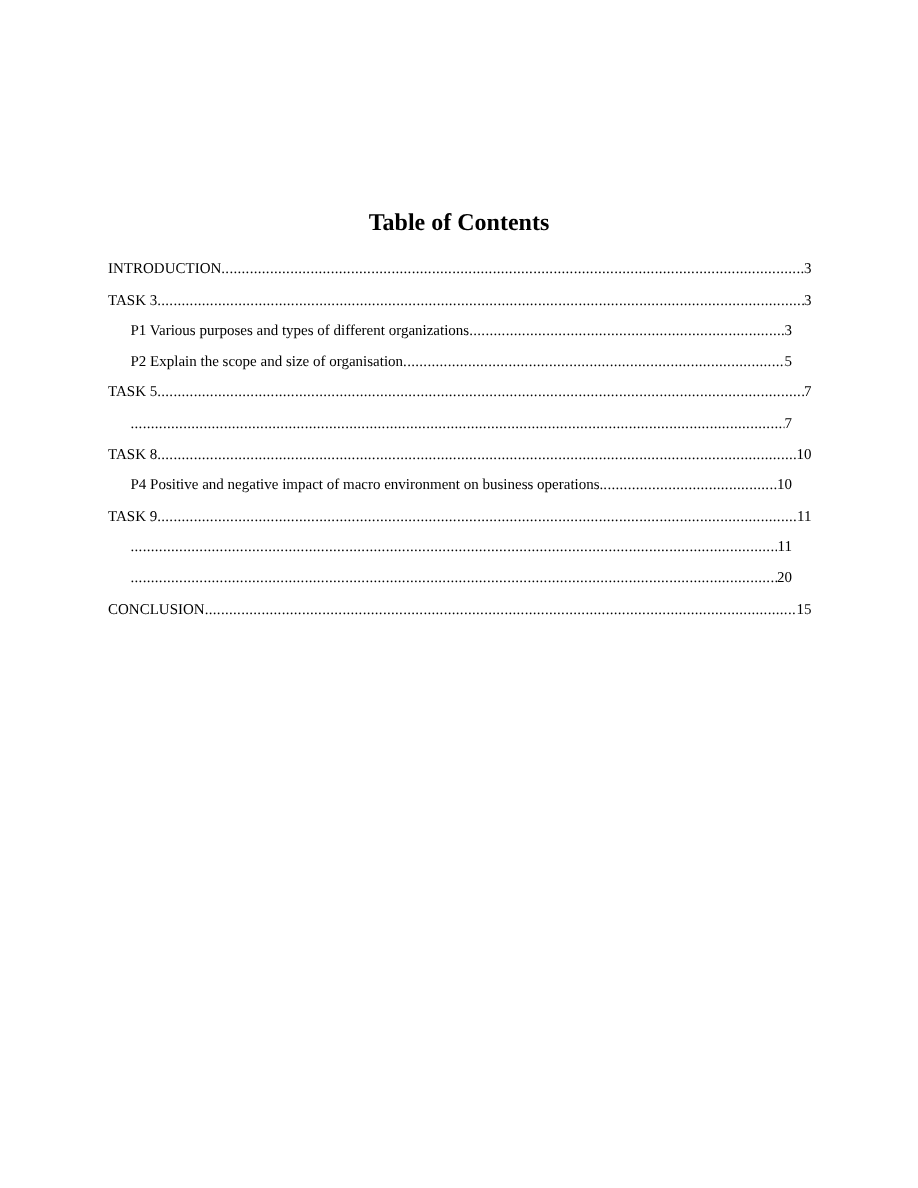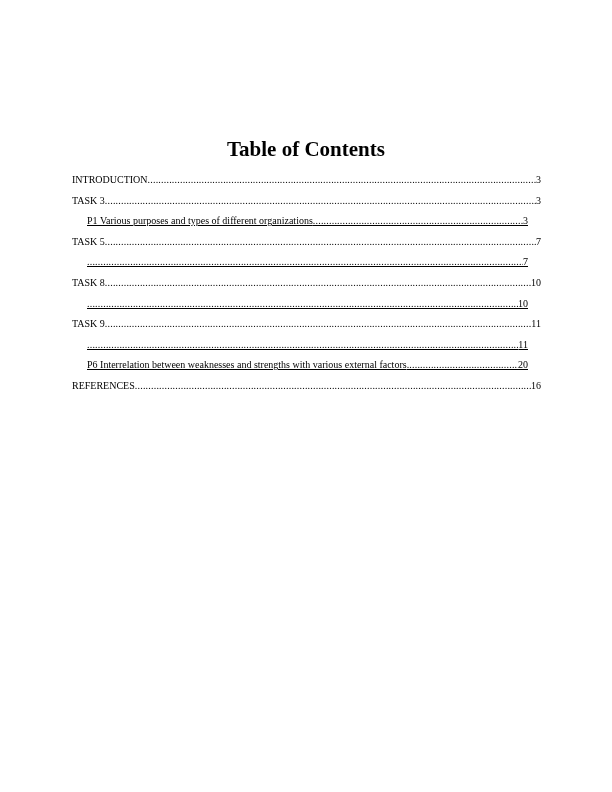--- a/index.html
+++ b/index.html
@@ -21,21 +21,21 @@
     width: 612px; height: 792px;
     background: #ffffff;
   }
   .toc-title {
     position: absolute;
     top: 139px;
     left: 0;
     width: 612px;
     text-align: center;
     font-weight: bold;
-    font-size: 21px;
+    font-size: 16px;
     line-height: 20px;
   }
   .toc-list {
     position: absolute;
     top: 173px;
     left: 72px;
     width: 469px;
     margin: 0;
     padding: 0;
     list-style: none;
@@ -46,21 +46,20 @@
     height: 20.6px;
     font-size: 10px;
     line-height: 14px;
     white-space: nowrap;
     overflow: hidden;
     cursor: pointer;
   }
   .toc-entry.level-2 {
     padding-left: 15px;
     padding-right: 13px;
-    text-decoration: underline;
   }
   .toc-label {
     flex: 0 0 auto;
   }
   .toc-dots {
     flex: 1 1 auto;
     overflow: hidden;
     white-space: nowrap;
     letter-spacing: 0.2px;
     min-width: 6px;
@@ -87,51 +86,56 @@
     <li class="toc-entry level-1">
       <span class="toc-label">TASK 3</span>
       <span class="toc-dots"></span>
       <span class="toc-page">3</span>
     </li>
     <li class="toc-entry level-2">
       <span class="toc-label">P1 Various purposes and types of different organizations </span>
       <span class="toc-dots"></span>
       <span class="toc-page">3</span>
     </li>
+    <li class="toc-entry level-2">
+      <span class="toc-label">P2 Explain the scope and size of organisation</span>
+      <span class="toc-dots"></span>
+      <span class="toc-page">5</span>
+    </li>
     <li class="toc-entry level-1">
       <span class="toc-label">TASK 5</span>
       <span class="toc-dots"></span>
       <span class="toc-page">7</span>
     </li>
     <li class="toc-entry level-2">
       <span class="toc-dots"></span>
       <span class="toc-page">7</span>
     </li>
     <li class="toc-entry level-1">
       <span class="toc-label">TASK 8</span>
       <span class="toc-dots"></span>
       <span class="toc-page">10</span>
     </li>
     <li class="toc-entry level-2">
+      <span class="toc-label">P4 Positive and negative impact of macro environment on business operations. </span>
       <span class="toc-dots"></span>
       <span class="toc-page">10</span>
     </li>
     <li class="toc-entry level-1">
       <span class="toc-label">TASK 9</span>
       <span class="toc-dots"></span>
       <span class="toc-page">11</span>
     </li>
     <li class="toc-entry level-2">
       <span class="toc-dots"></span>
       <span class="toc-page">11</span>
     </li>
     <li class="toc-entry level-2">
-      <span class="toc-label">P6 Interrelation between weaknesses and strengths with various external factors</span>
       <span class="toc-dots"></span>
       <span class="toc-page">20</span>
     </li>
     <li class="toc-entry level-1">
-      <span class="toc-label">REFERENCES</span>
+      <span class="toc-label">CONCLUSION</span>
       <span class="toc-dots"></span>
-      <span class="toc-page">16</span>
+      <span class="toc-page">15</span>
     </li>
   </ul>
 </div>
 
 </body></html>

